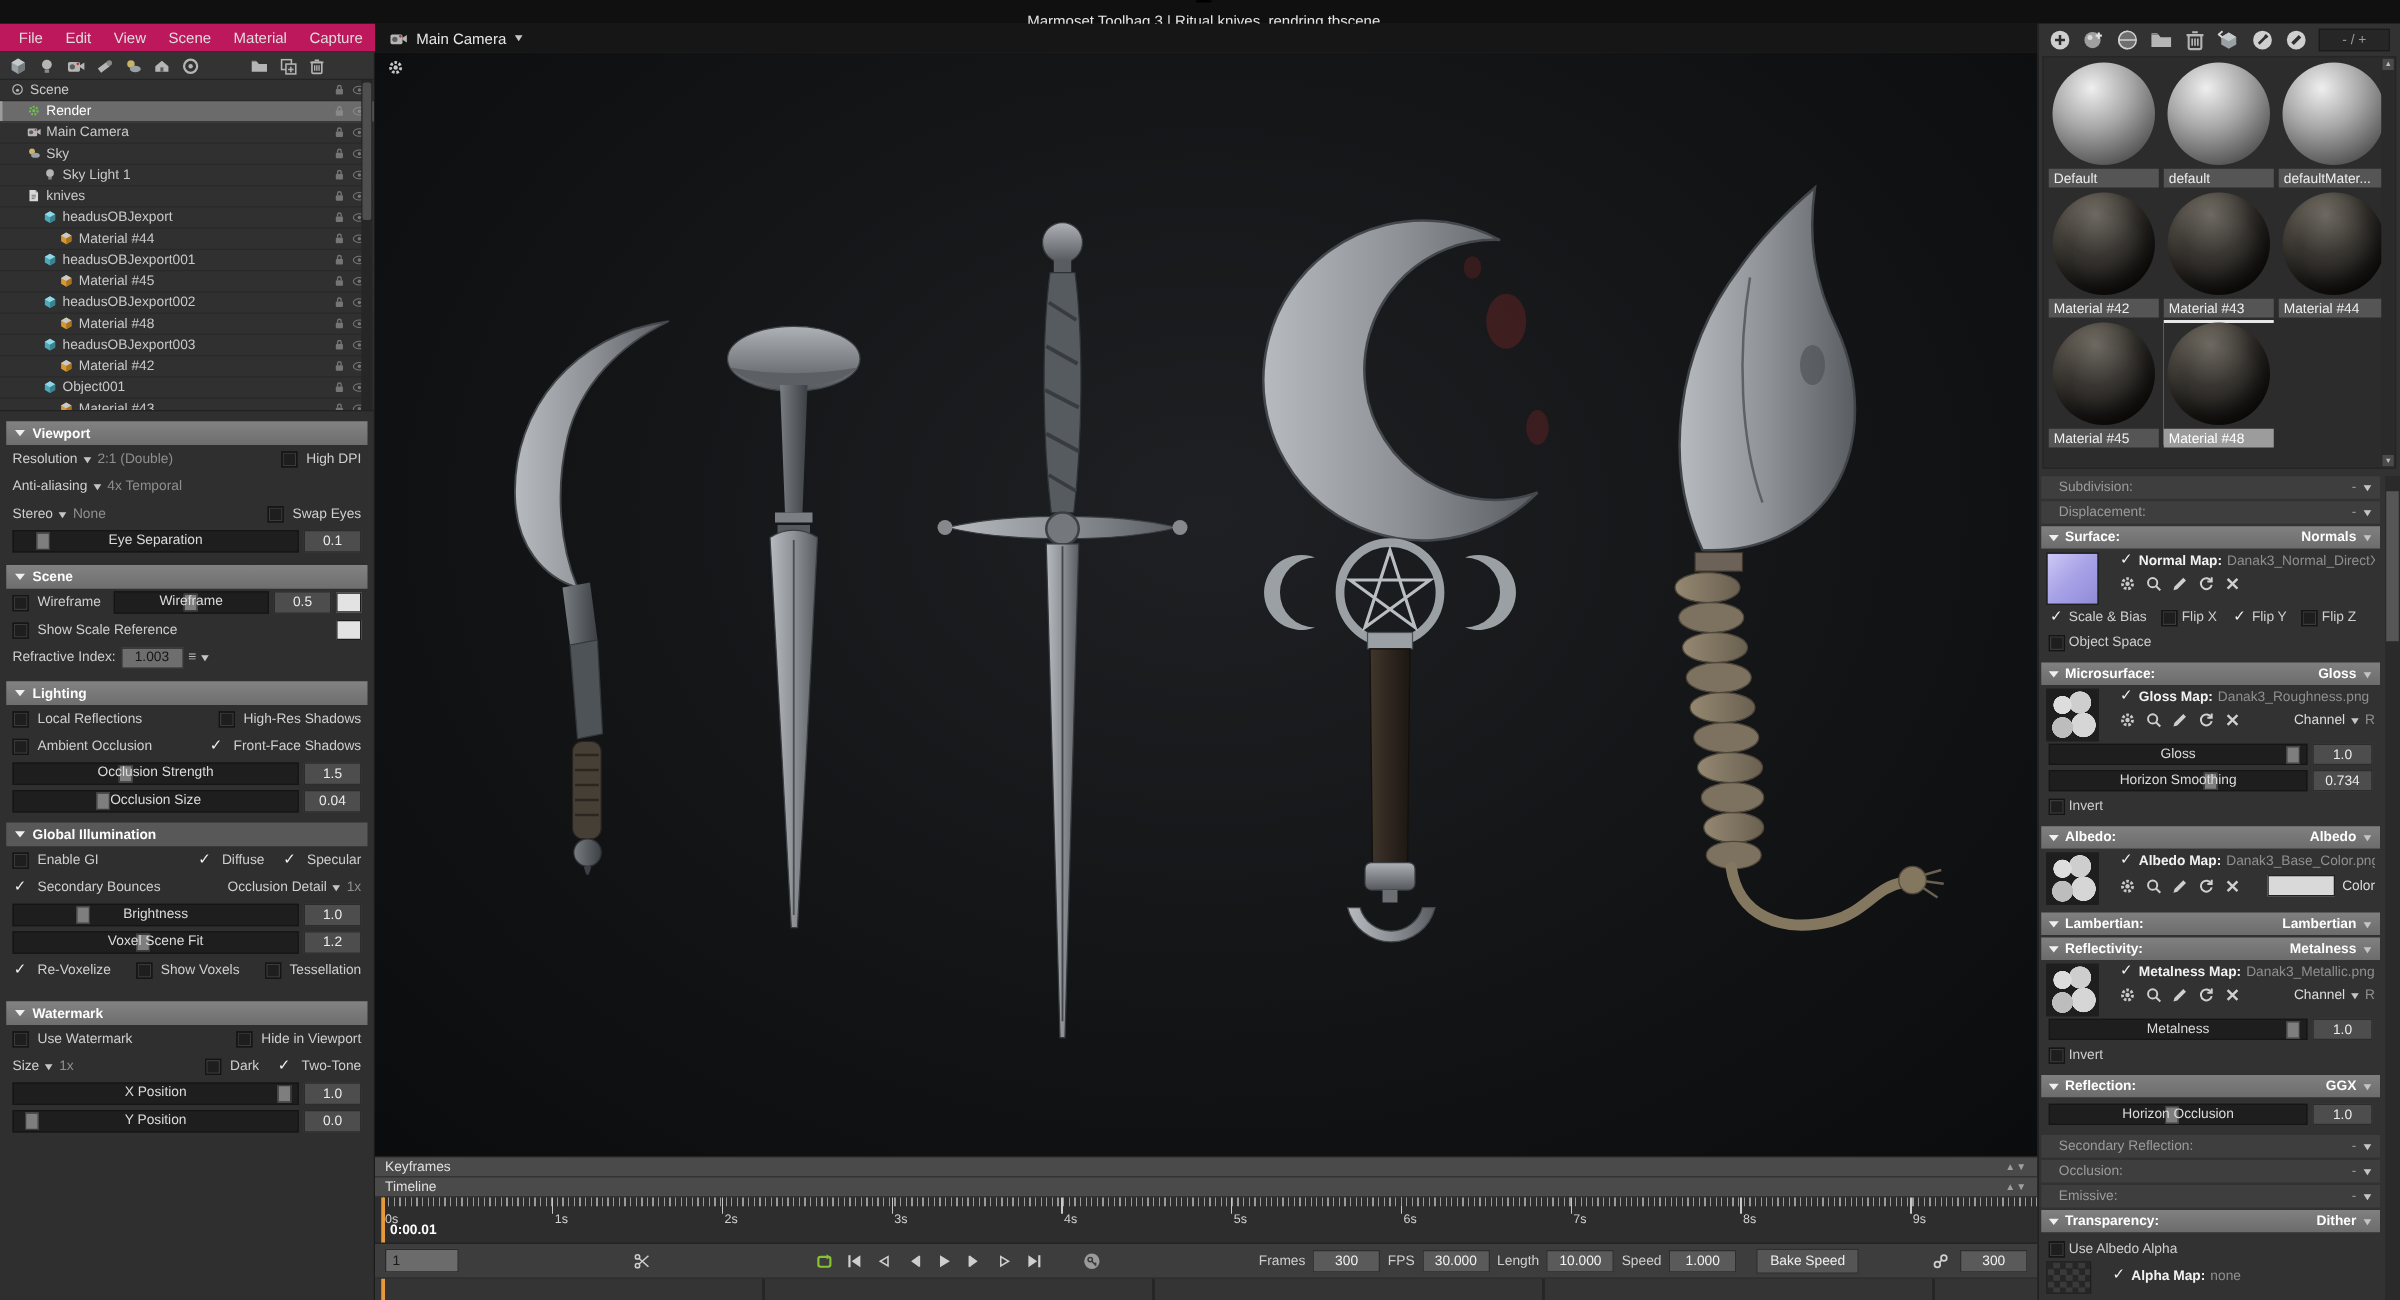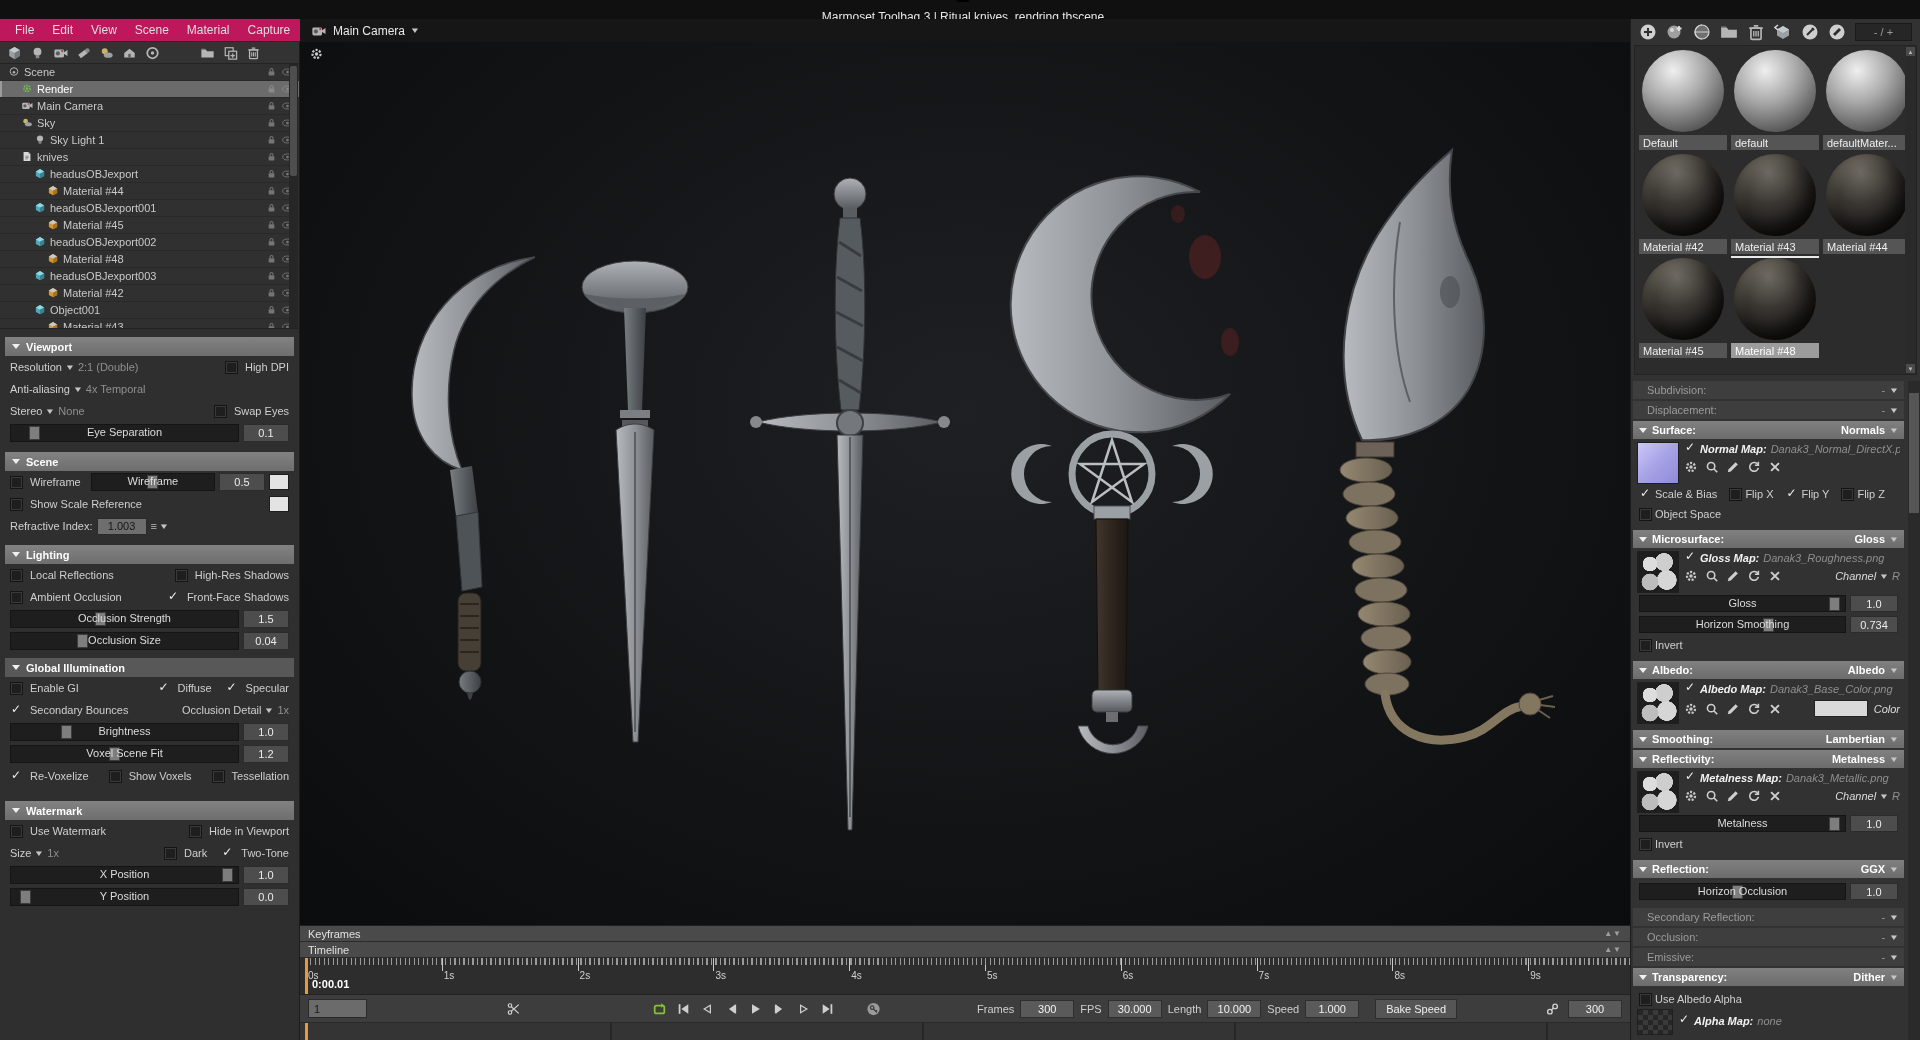--- a/index.html
+++ b/index.html
@@ -100,21 +100,21 @@
   #thumb-scroll{position:absolute;right:0;top:0;width:11px;height:100%;background:#2a2a2a;}
   .scr-arrow{position:absolute;left:1px;width:9px;height:9px;background:#4a4a4a;color:#bbb;font-size:6px;display:flex;align-items:center;justify-content:center;}
   
   #props{position:relative;margin-top:6px;padding-right:14px;}
   .psec{margin:2px 2px 0 2px;}
   .psec-hdr{height:18px;background:linear-gradient(#808080,#6c6c6c);display:flex;align-items:center;gap:5px;padding:0 6px;color:#fff;font-weight:bold;}
   .psec-hdr .mode{margin-left:auto;font-weight:bold;color:#fdfdfd;}
   .psec-hdr.dim{background:#3e3e3e;color:#9b9b9b;font-weight:normal;padding-left:14px;}
   .psec-hdr.dim .mode{color:#9b9b9b;font-weight:normal;}
   .pbody{background:#323232;padding:3px 4px 4px 4px;}
-  .map-row{display:flex;gap:5px;font-style:italic;}
+  .map-row{display:flex;gap:16px;}
   .map-thumb{width:40px;height:40px;flex:none;border:1px solid #1f1f1f;}
   .map-thumb.normal{background:linear-gradient(135deg,#cdc9f6 0%,#aaa5e8 45%,#8f8ad6 100%);}
   .map-thumb.gray{background:
      radial-gradient(circle at 30% 30%,#ddd 0 18%,transparent 19%),
      radial-gradient(circle at 65% 25%,#cecece 0 22%,transparent 23%),
      radial-gradient(circle at 30% 75%,#bdbdbd 0 20%,transparent 21%),
      radial-gradient(circle at 72% 70%,#d6d6d6 0 24%,transparent 25%),#1e1e1e;}
   .map-thumb.checker{background:repeating-conic-gradient(#3a3a3a 0 25%,#262626 0 50%);background-size:10px 10px;}
   .map-thumb.small{width:34px;height:24px;}
   .map-info{flex:1;min-width:0;}
@@ -884,21 +884,21 @@
             </svg>
           </span>
         </span>
       <span class="tbtn" style="margin-left:20px;">
           <svg viewBox="0 0 16 16">
             <circle cx="8" cy="8" r="7" fill="#9a9a9a"></circle>
             <circle cx="6.5" cy="6.5" r="2" fill="none" stroke="#3a3a3a" stroke-width="1.4"></circle>
             <path d="M8 8l4 4M10.5 10.5l1.5-1" stroke="#3a3a3a" stroke-width="1.4"></path>
           </svg>
         </span>
-      <span class="tl-lab" style="margin-left:88px;">Frames</span>
+      <span class="tl-lab" style="margin-left:118px;">Frames</span>
       <span class="tl-val">300</span>
       <span class="tl-lab">FPS</span>
       <span class="tl-val">30.000</span>
       <span class="tl-lab">Length</span>
       <span class="tl-val">10.000</span>
       <span class="tl-lab">Speed</span>
       <span class="tl-val">1.000</span>
       <span class="tl-btnbox">Bake Speed</span>
       <span class="flexsp"></span>
       <span class="tbtn">
@@ -1185,21 +1185,21 @@
                   </span>
               </div>
             </div>
           </div>
         </div>
       </div>
 
       <div class="psec">
           <div class="psec-hdr">
             <span class="tri"></span>
-        <span>Smoothing:</span>
+        <span>Lambertian:</span>
             <span class="mode">Lambertian</span>
             <span class="dd-arrow">▼</span>
           </div>
         </div>
 
       <div class="psec">
         <div class="psec-hdr">
             <span class="tri"></span>
           <span>Reflectivity:</span>
             <span class="mode">Metalness</span>

